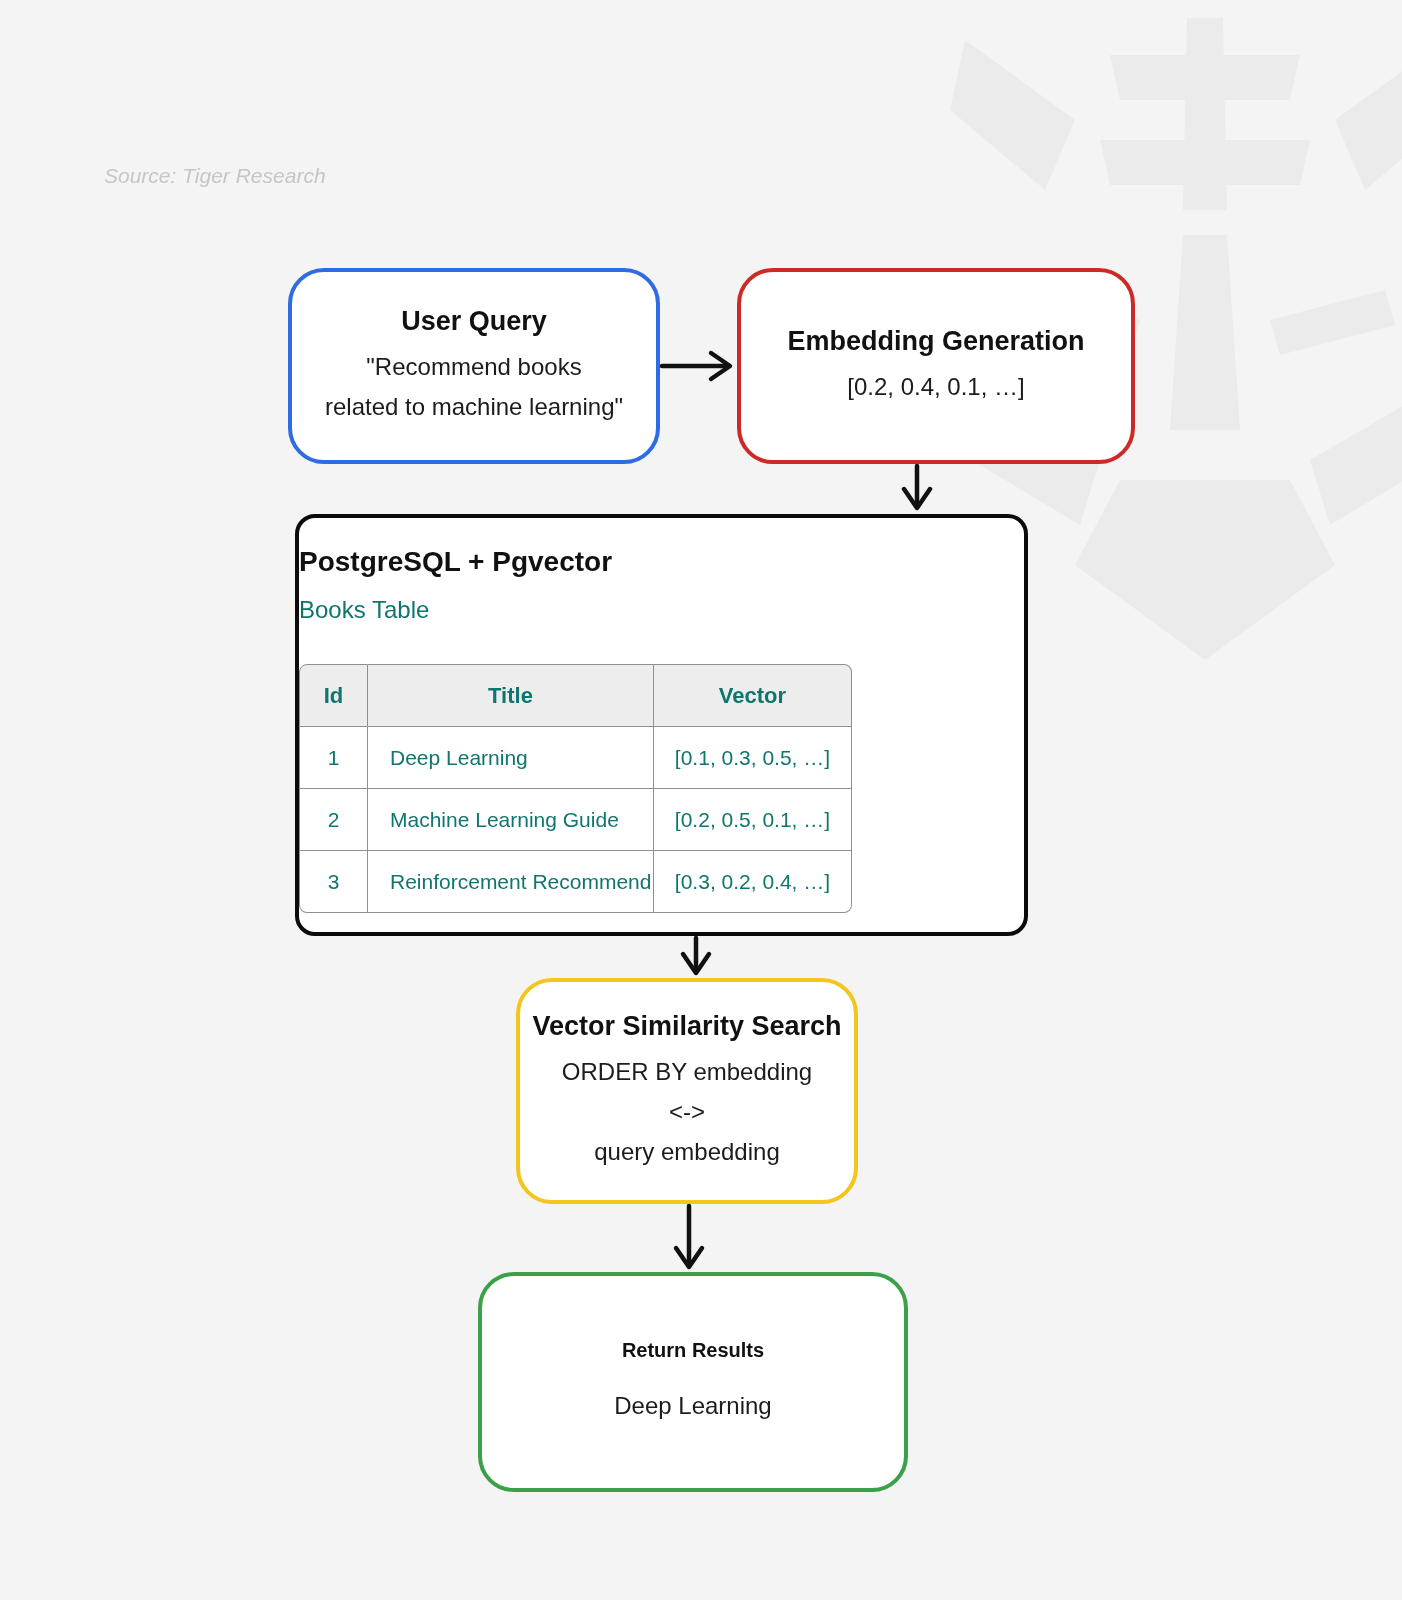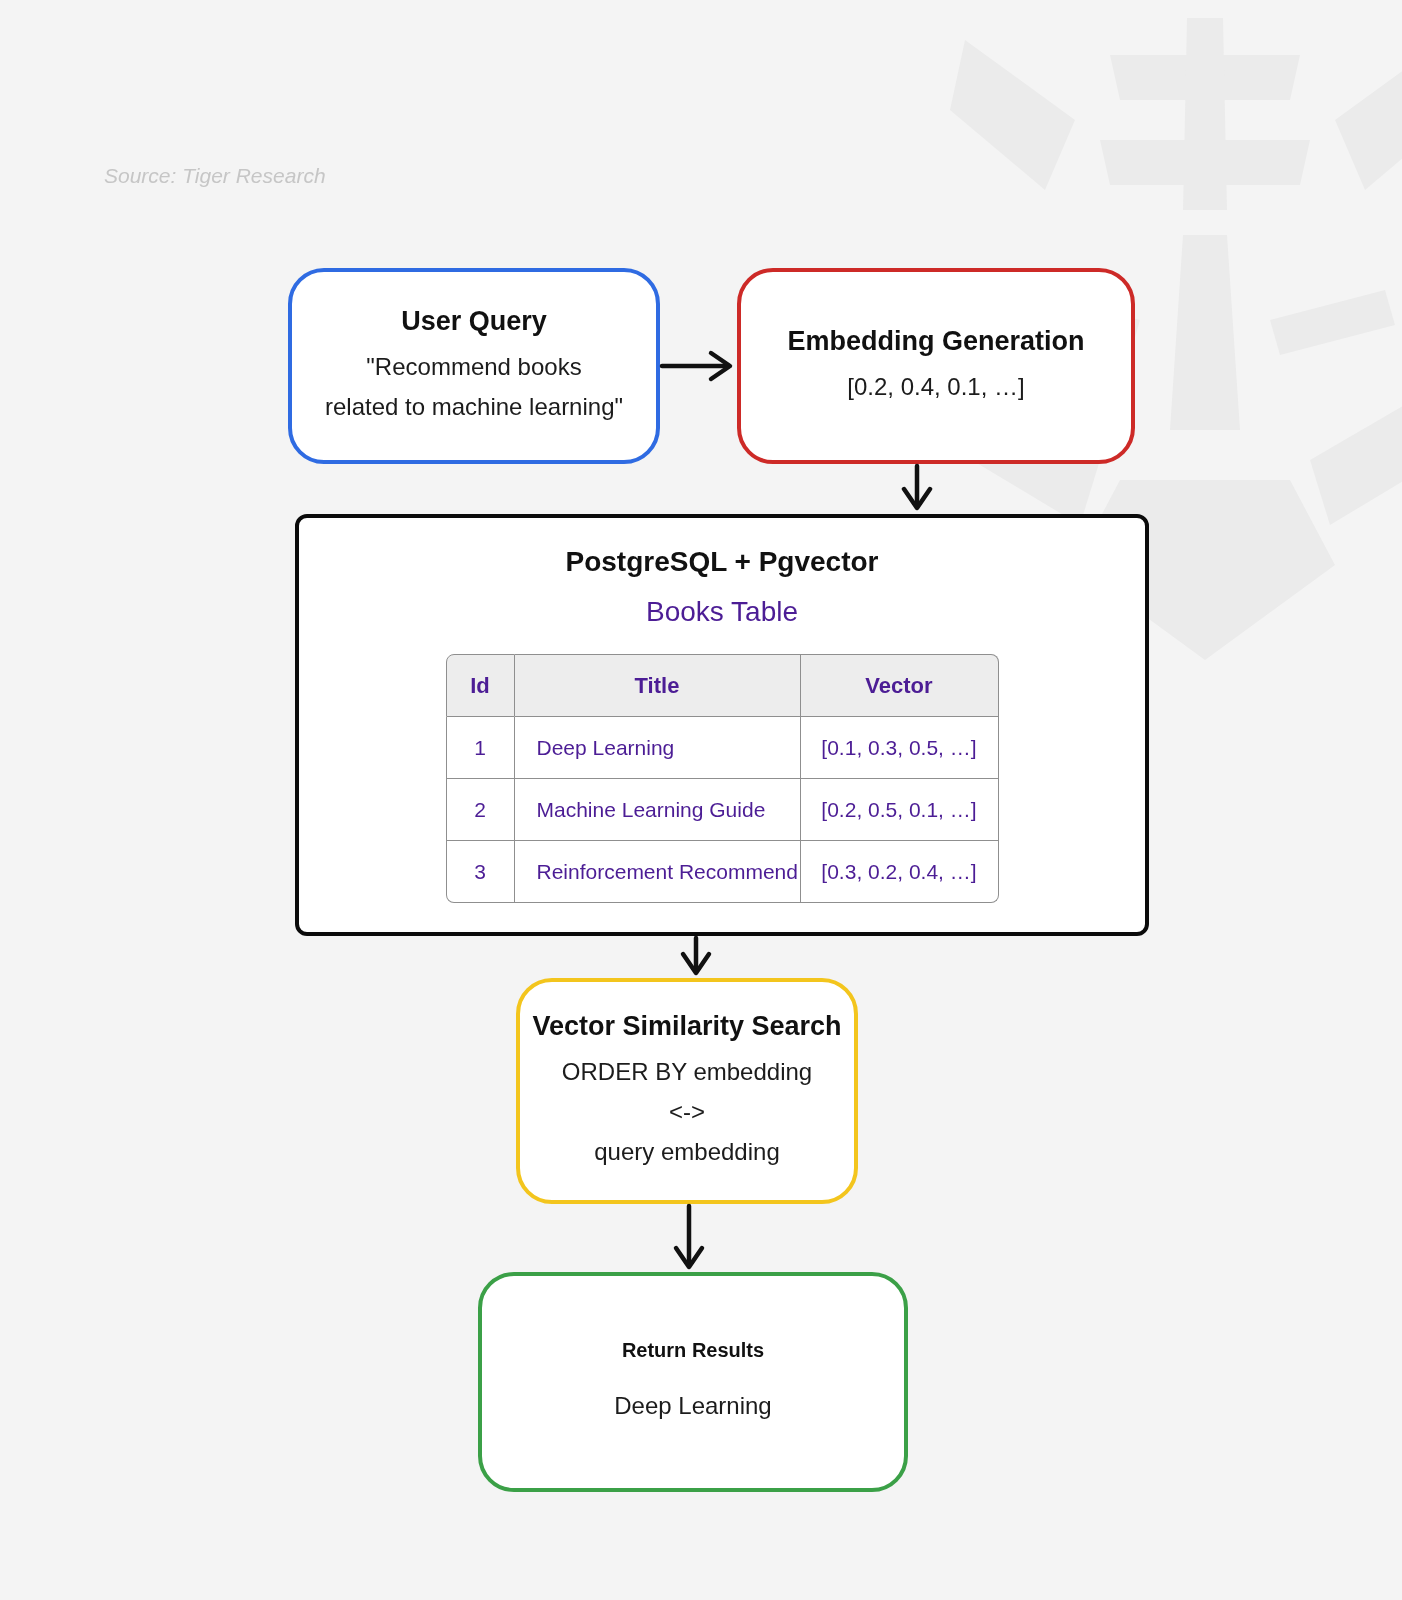--- a/index.html
+++ b/index.html
@@ -77,49 +77,49 @@
   .node-results      { left: 478px;  top: 1272px; width: 430px; height: 220px; }
 
   .node-results .node-title { font-size: 20px; margin-bottom: 24px; }
   .wrap-310 { max-width: 330px; line-height: 34px; margin-bottom: 6px; }
 
   
   .node-postgres {
     position: absolute;
     left: 295px;
     top: 514px;
-    width: 854px;
+    width: 733px;
     height: 422px;
     background: #ffffff;
     border: 4px solid #0b0b0b;
-    border-radius: 12px;
+    border-radius: 20px;
     display: flex;
     flex-direction: column;
-    align-items: center;
+    align-items: flex-start;
     padding-top: 28px;
     color: #1a1a1a;
   }
   .postgres-title {
     font-size: 28px;
     font-weight: 700;
     color: #111111;
   }
   .postgres-subtitle {
-    font-size: 28px;
+    font-size: 24px;
     margin-top: 18px;
-    color: #4c1d95;
+    color: #0f766e;
   }
 
   
   .books-table {
-    margin-top: 26px;
+    margin-top: 40px;
     border-collapse: separate;
     border-spacing: 0;
     font-size: 21px;
-    color: #4c1d95;
+    color: #0f766e;
   }
   .books-table th, .books-table td {
     border-right: 1px solid #8f8f8f;
     border-bottom: 1px solid #8f8f8f;
     background: #ffffff;
   }
   .books-table th {
     background: #ededed;
     font-weight: 700;
     font-size: 22px;

